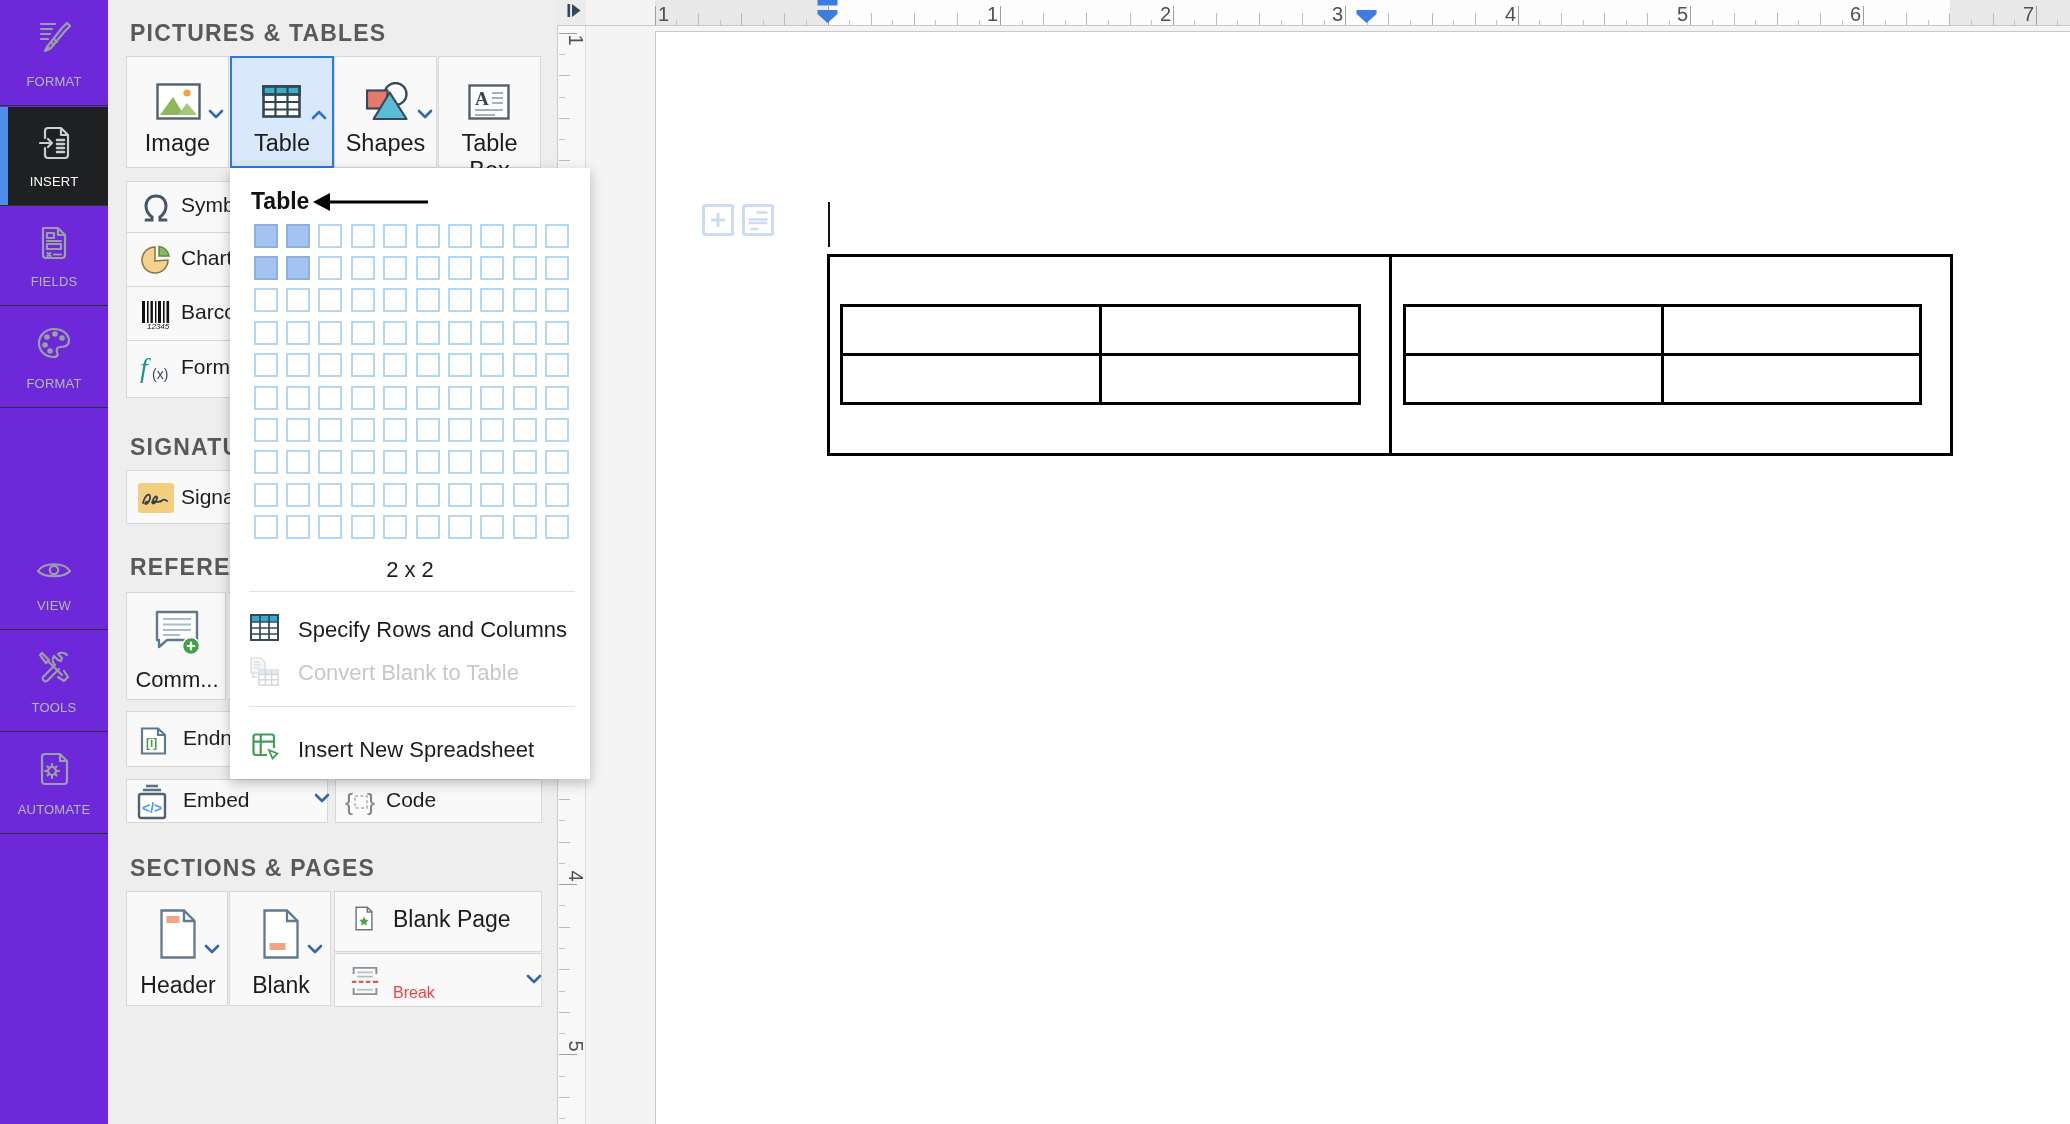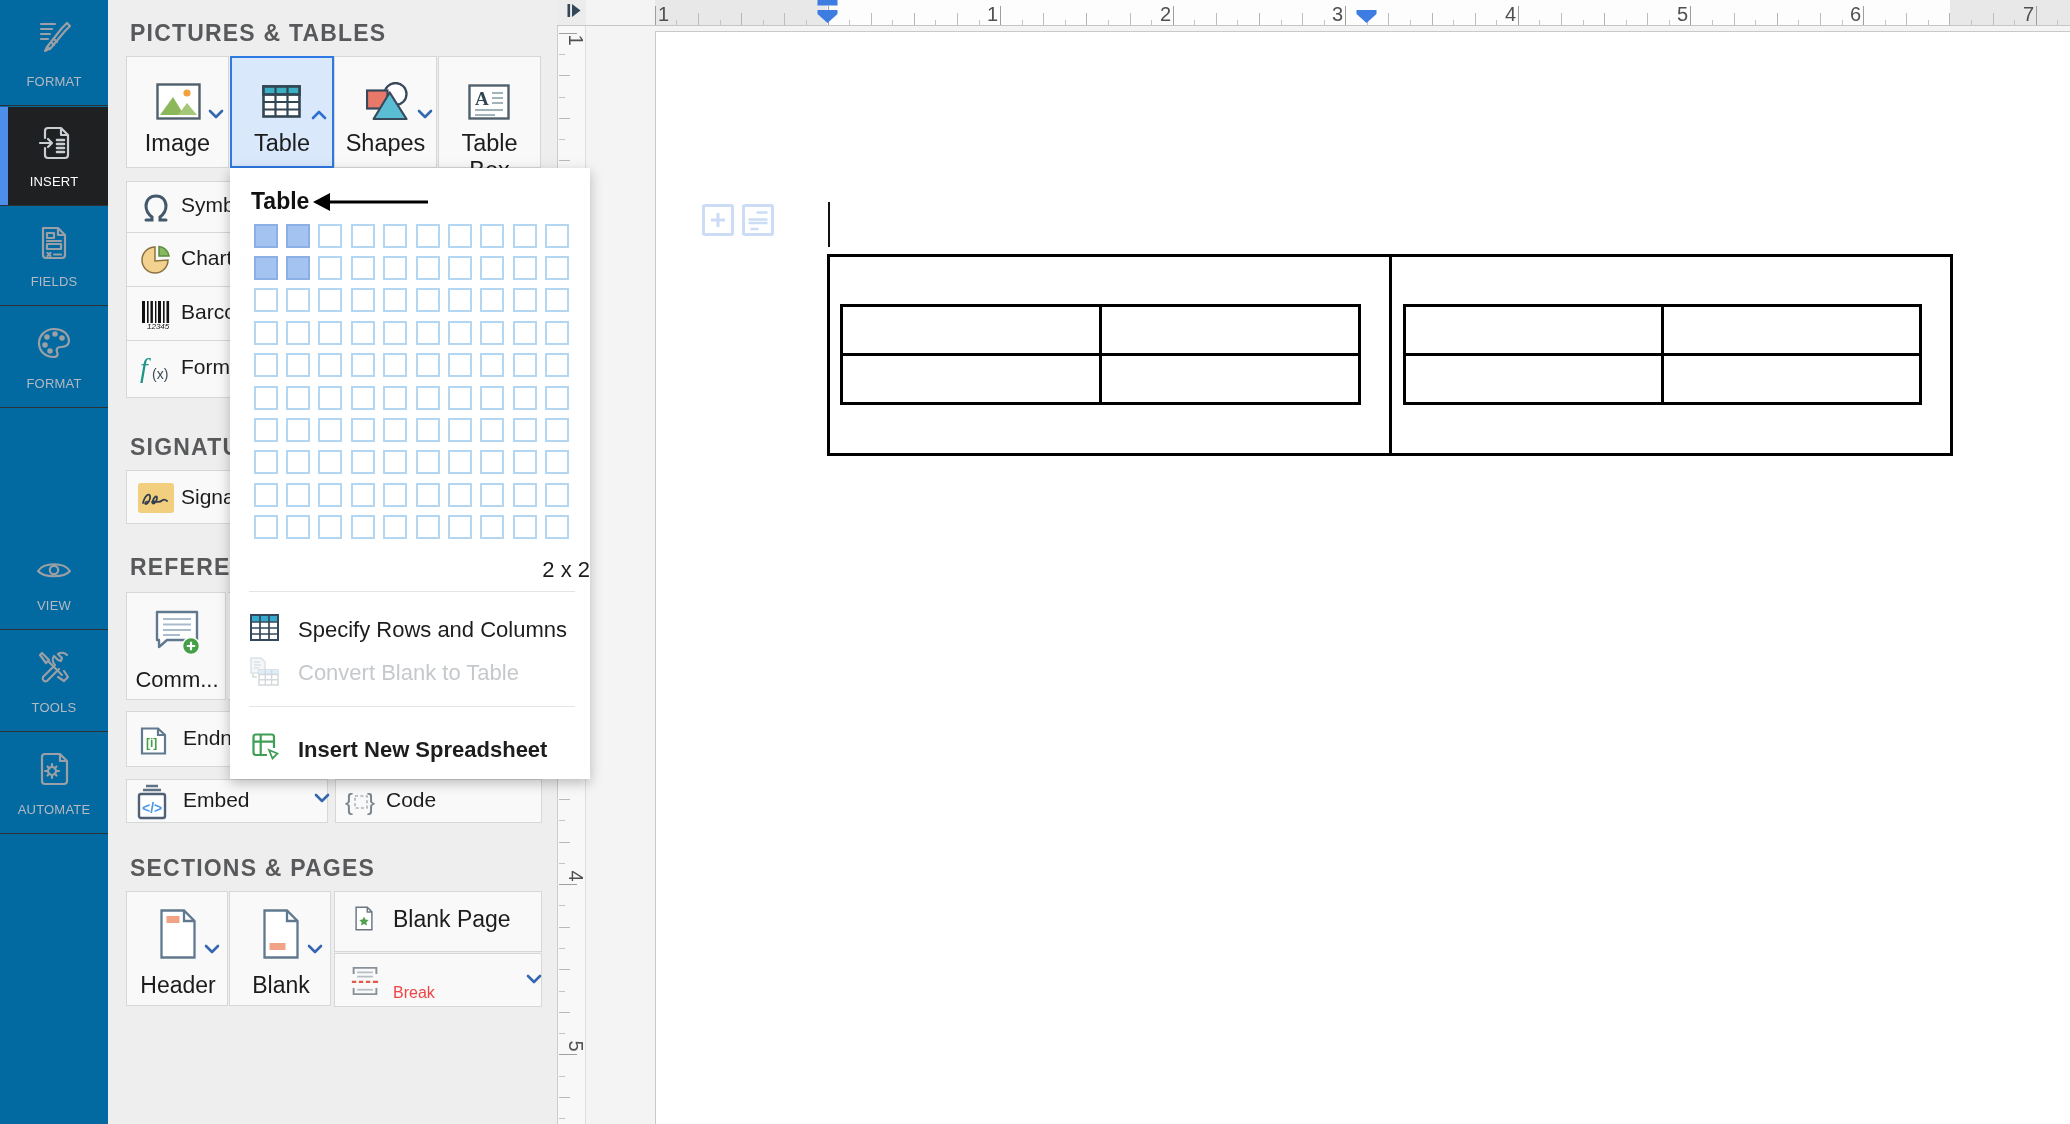--- a/index.html
+++ b/index.html
@@ -1,21 +1,21 @@
 <!DOCTYPE html>
 <html><head><meta charset="utf-8">
 <style>
 * { margin:0; padding:0; box-sizing:border-box; }
 html,body { width:2070px; height:1124px; overflow:hidden; }
 body { font-family:"Liberation Sans", sans-serif; background:#f4f4f4; position:relative; }
 .abs { position:absolute; }
 </style></head>
 <body>
 
-<div class="abs" style="left:0;top:0;width:108px;height:1124px;background:#0369a1;">
+<div class="abs" style="left:0;top:0;width:108px;height:1124px;background:#6d28d9;">
 <div class="abs" style="left:0;top:0px;width:108px;height:106px;border-bottom:1px solid #2d3134;">
 
 <div class="abs" style="left:34px;top:16px;"><svg width="40" height="40" viewBox="0 0 40 40">
           <g fill="none" stroke="#9aa0a5" stroke-width="2.2" stroke-linecap="round" stroke-linejoin="round">
         <path d="M7 8 H21 M7 13 H18 M7 18 H16 M7 23 H14"></path>
         <path d="M13 31 L28 12 L33 7 L36 10 L31 15 L16 33 Z"></path>
         <path d="M13 31 l-2 4 4 -2 Z" fill="#9aa0a5"></path>
         <path d="M17 26 l3 3 M20 23 l3 3"></path>
           </g>
         </svg></div>
@@ -526,21 +526,21 @@
 <div class="abs" style="left:23.5px;top:347.1px;width:24px;height:24px;background:#fff;border:2px solid #b3d7f2;"></div>
 <div class="abs" style="left:55.9px;top:347.1px;width:24px;height:24px;background:#fff;border:2px solid #b3d7f2;"></div>
 <div class="abs" style="left:88.3px;top:347.1px;width:24px;height:24px;background:#fff;border:2px solid #b3d7f2;"></div>
 <div class="abs" style="left:120.7px;top:347.1px;width:24px;height:24px;background:#fff;border:2px solid #b3d7f2;"></div>
 <div class="abs" style="left:153.1px;top:347.1px;width:24px;height:24px;background:#fff;border:2px solid #b3d7f2;"></div>
 <div class="abs" style="left:185.5px;top:347.1px;width:24px;height:24px;background:#fff;border:2px solid #b3d7f2;"></div>
 <div class="abs" style="left:217.9px;top:347.1px;width:24px;height:24px;background:#fff;border:2px solid #b3d7f2;"></div>
 <div class="abs" style="left:250.3px;top:347.1px;width:24px;height:24px;background:#fff;border:2px solid #b3d7f2;"></div>
 <div class="abs" style="left:282.7px;top:347.1px;width:24px;height:24px;background:#fff;border:2px solid #b3d7f2;"></div>
 <div class="abs" style="left:315.1px;top:347.1px;width:24px;height:24px;background:#fff;border:2px solid #b3d7f2;"></div>
-<div class="abs" style="left:0;top:389px;width:360px;text-align:right;font-size:22px;color:#1d1d1d;">2 x 2</div>
+<div class="abs" style="left:0;top:389px;width:360px;text-align:center;font-size:22px;color:#1d1d1d;">2 x 2</div>
 <div class="abs" style="left:19px;top:423px;width:326px;height:1px;background:#e4e4e4;"></div>
 <svg class="abs" style="left:20px;top:446px" width="29" height="27" viewBox="0 0 29 27">
       <rect x="1" y="1" width="27" height="25" fill="#ffffff" stroke="#33485c" stroke-width="2"></rect>
       <rect x="2" y="2" width="25" height="5.8" fill="#35aacc"></rect>
       <path d="M10 1 V26 M19 1 V26 M1 8 H28 M1 14 H28 M1 20 H28" stroke="#33485c" stroke-width="1.7" fill="none"></path>
     </svg>
 <div class="abs" style="left:68px;top:449px;font-size:22px;color:#1d1d1d;">Specify Rows and Columns</div>
 <svg class="abs" style="left:20px;top:489px" width="29" height="29" viewBox="0 0 29 29">
       <path d="M1 1 H11 L15 5 V16 H1 Z" fill="#f4f6f7" stroke="#dde2e6" stroke-width="1.5"></path>
       <path d="M4 5 h6 M4 8 h7 M4 11 h5" stroke="#dde2e6" stroke-width="1.3"></path>
@@ -549,13 +549,13 @@
       <rect x="9" y="13" width="19" height="4.5" fill="#ddeef8"></rect>
       <path d="M15.3 13 V28 M21.6 13 V28 M9 17.5 H28 M9 22.7 H28" stroke="#d3d8dc" stroke-width="1.4"></path>
     </svg>
 <div class="abs" style="left:68px;top:492px;font-size:22px;color:#c5c9cc;">Convert Blank to Table</div>
 <div class="abs" style="left:19px;top:538px;width:326px;height:1px;background:#e4e4e4;"></div>
 <svg class="abs" style="left:22px;top:565px" width="27" height="27" viewBox="0 0 27 27">
       <path d="M22 15 V4 Q22 1.5 19.5 1.5 H4 Q1.5 1.5 1.5 4 V19.5 Q1.5 22 4 22 H15" fill="none" stroke="#3f9e56" stroke-width="2.2"></path>
       <path d="M8.7 1.5 V22 M1.5 8.7 H22" stroke="#3f9e56" stroke-width="2.2" fill="none"></path>
       <path d="M17 17 L25.5 20.5 L20.5 25.5 Z" fill="#fff" stroke="#3f9e56" stroke-width="1.8"></path>
     </svg>
-<div class="abs" style="left:68px;top:569px;font-size:22px;color:#1d1d1d;font-weight:bold;">Insert New Spreadsheet</div>
+<div class="abs" style="left:68px;top:569px;font-size:22px;color:#1d1d1d;">Insert New Spreadsheet</div>
 </div>
 </body></html>

